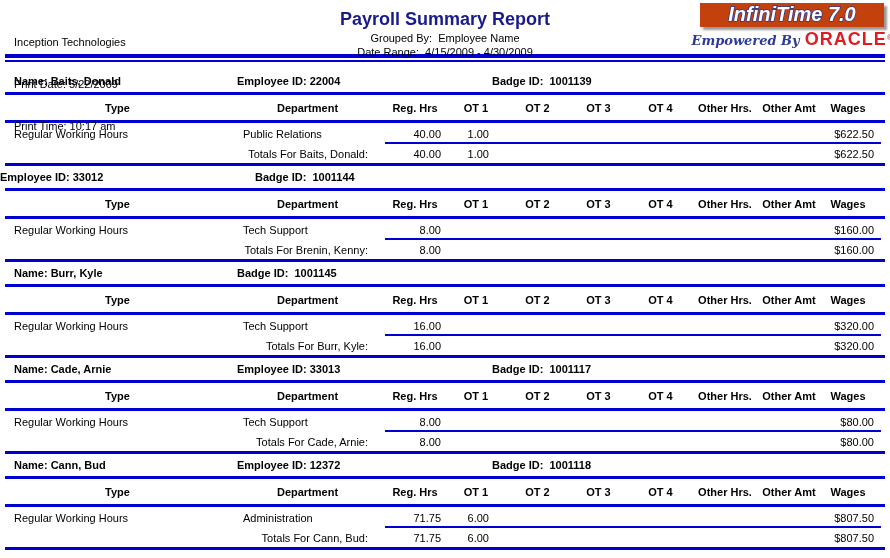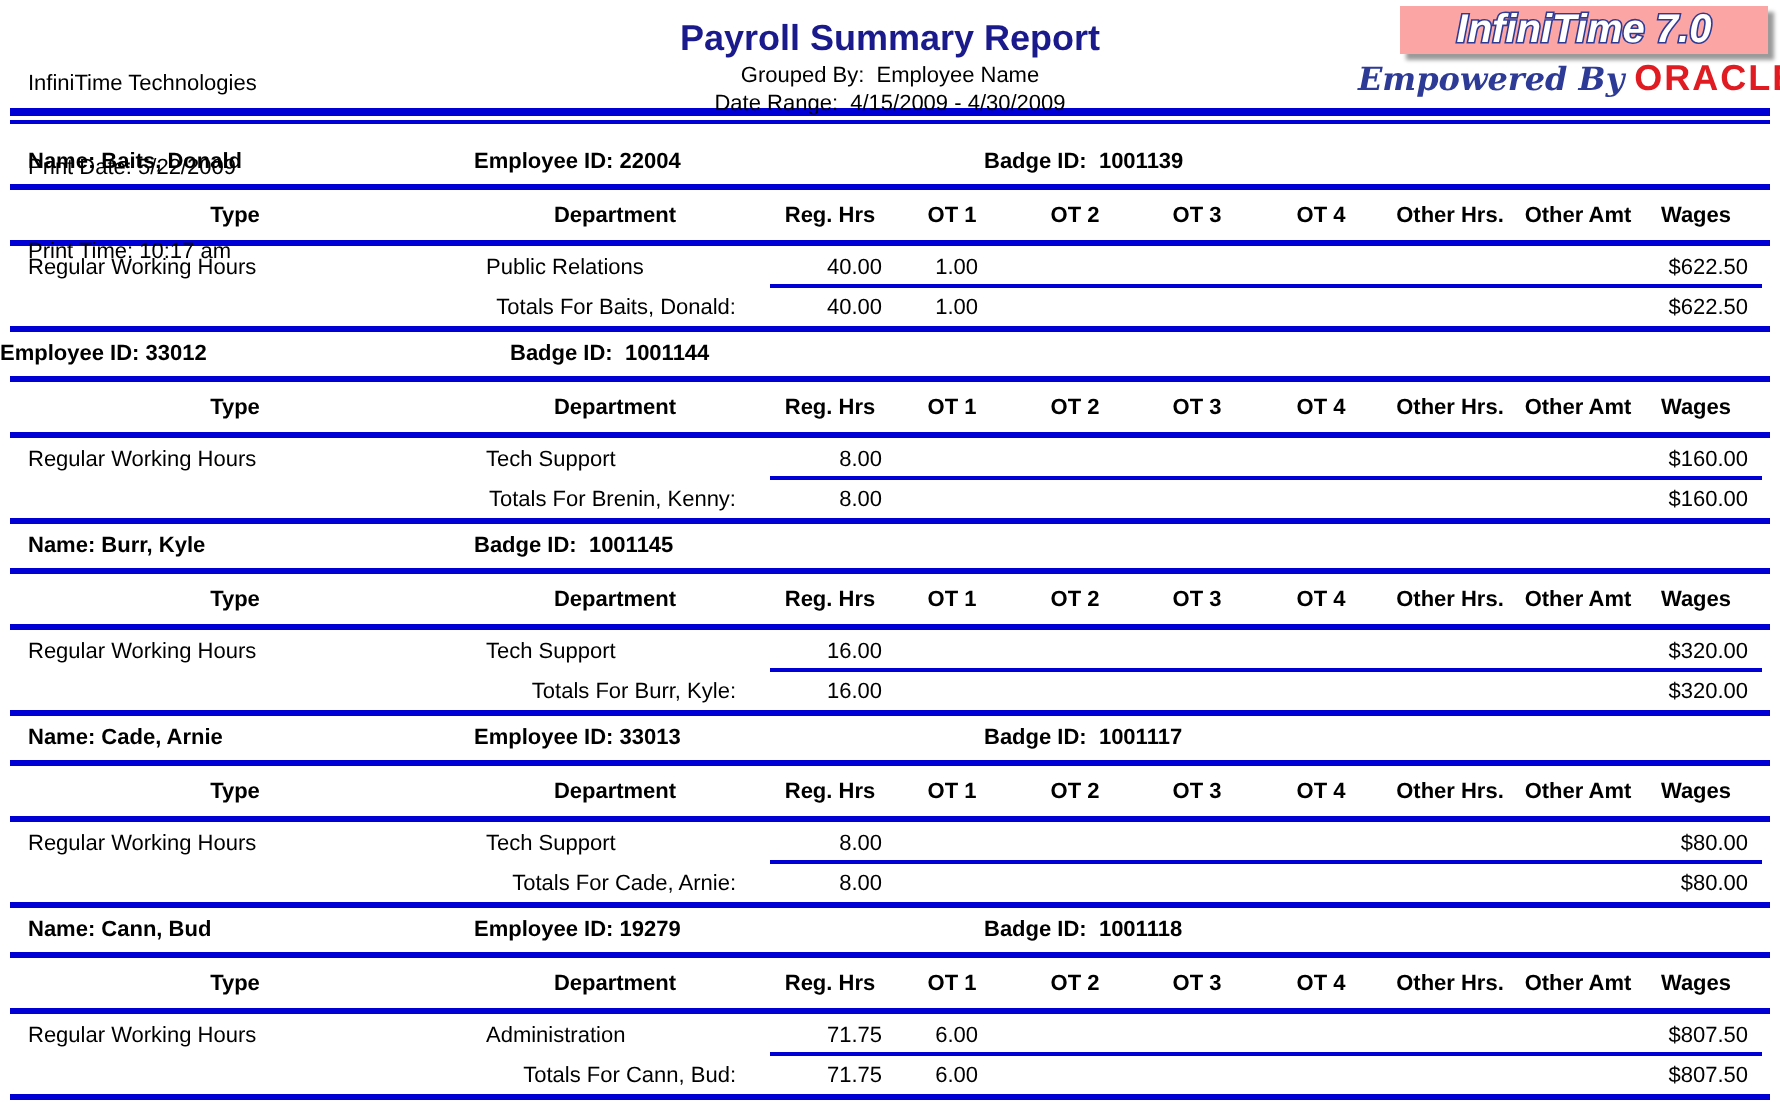--- a/index.html
+++ b/index.html
@@ -9,25 +9,25 @@
 
   
   .hdr { position:relative; height:54px; }
   .hdr-left { position:absolute; left:14px; top:7px; line-height:14px; white-space:pre; }
   .hdr-center { position:absolute; left:0; right:0; top:9px; text-align:center; }
   .report-title { font-size:18px; font-weight:bold; color:#1a1a8c; }
   .hdr-sub { font-size:11px; margin-top:2px; white-space:pre; }
 
   
   .logo { position:absolute; top:3px; right:6px; width:184px; text-align:center; }
-  .logo-box { background:#fca5a5; height:24px; padding:0 3px; box-shadow:3px 3px 2px #9a9a9a; }
+  .logo-box { background:#c2410c; height:24px; padding:0 3px; box-shadow:3px 3px 2px #9a9a9a; }
   .logo-box svg { display:block; margin:0 auto; }
   .logo-tag { margin-top:2px; display:flex; justify-content:center; align-items:baseline; gap:5px; }
   .empowered { font-family:"DejaVu Serif","Liberation Serif",serif; font-style:italic; font-weight:bold;
-               color:#2d3a96; font-size:16px; white-space:pre; }
+               color:#2d3a96; font-size:13px; white-space:pre; }
   .oracle { font-weight:bold; color:#e11b22; font-size:18px; letter-spacing:1px; }
   .rmark { color:#e11b22; font-size:8px; vertical-align:super; }
 
   
   .rule-top-thick { height:4px; background:#0000d4; margin:0 5px; }
   .rule-top-thin  { height:2px; background:#0000d4; margin:2px 5px 0; }
   .rule { height:3px; background:#0000d4; margin:0 5px; }
 
   
   .report-body { padding-top:8px; }
@@ -55,21 +55,21 @@
 
   .data-underline { position:absolute; left:380px; right:-5px; bottom:0; height:2px; background:#0000d4; }
 </style>
 </head>
 <body>
 
 <div class="page">
 
   <div class="hdr">
     <div class="hdr-left">
-      <div>InfiniTime Technologies</div>
+      <div>Inception Technologies</div>
       <div>Print Date: 5/22/2009</div>
       <div>Print Time: 10:17 am</div>
     </div>
     <div class="hdr-center">
       <div class="report-title">Payroll Summary Report</div>
       <div class="hdr-sub">Grouped By:  Employee Name</div>
       <div class="hdr-sub">Date Range:  4/15/2009 - 4/30/2009</div>
     </div>
     <div class="logo">
       <div class="logo-box">
@@ -270,21 +270,21 @@
           <span class="cell c6 d6 t6"></span>
           <span class="cell c7 d7 t7"></span>
           <span class="cell c8 d8 t8"></span>
           <span class="cell c9 d9 t9">$80.00</span>
         </div>
         <div class="rule"></div>
       </div>
       <div class="section">
         <div class="sec-name">
           <span class="name-cell">Name: Cann, Bud</span>
-          <span class="emp-cell">Employee ID: 19279</span>
+          <span class="emp-cell">Employee ID: 12372</span>
           <span class="badge-cell">Badge ID:  1001118</span>
         </div>
         <div class="rule"></div>
         <div class="sec-colheader">
           <span class="cell c0 hcell">Type</span>
           <span class="cell c1 hcell">Department</span>
           <span class="cell c2 hcell">Reg. Hrs</span>
           <span class="cell c3 hcell">OT 1</span>
           <span class="cell c4 hcell">OT 2</span>
           <span class="cell c5 hcell">OT 3</span>

